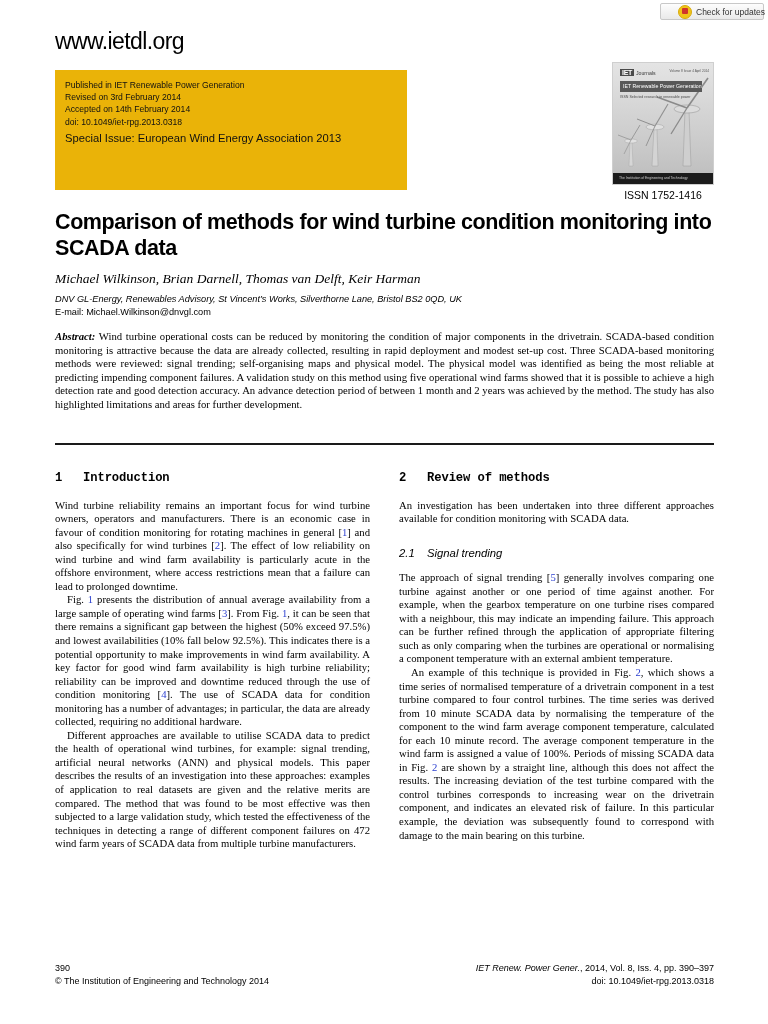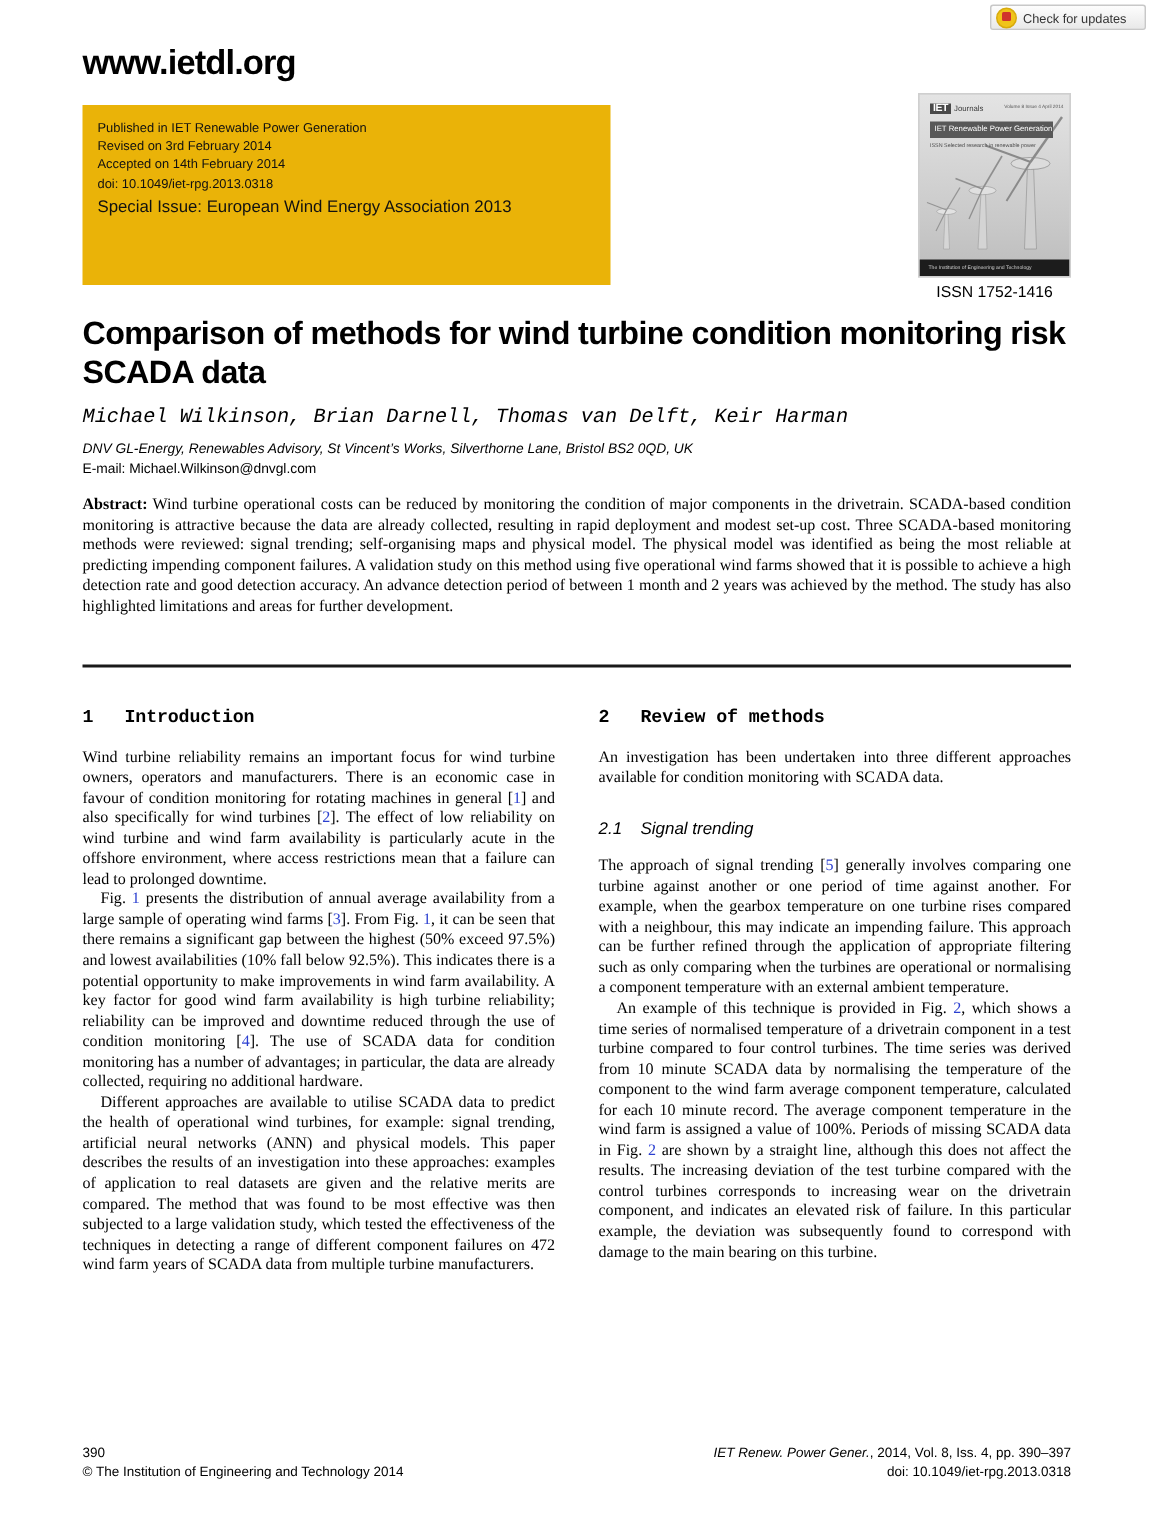--- a/index.html
+++ b/index.html
@@ -28,21 +28,21 @@
     position: absolute;
     right: 4px;
     top: 3px;
     width: 104px;
     height: 17px;
     background: linear-gradient(#fdfdfd, #e9e9e9);
     border: 1px solid #c8c8c8;
     border-radius: 2px;
     display: flex;
     align-items: center;
-    padding-left: 3px;
+    padding-left: 17px;
     box-sizing: border-box;
   }
   .crossmark .cm-logo {
     width: 12px; height: 12px;
     border-radius: 50%;
     background: #f0c419;
     border: 1px solid #d8ab0d;
     position: relative;
     flex: 0 0 auto;
   }
@@ -61,21 +61,21 @@
     margin-left: 4px;
     white-space: nowrap;
   }
 
   
   .masthead {
     position: absolute;
     left: 55px;
     top: 28px;
     font-family: "Liberation Sans", sans-serif;
-    font-weight: bold;
+    font-weight: normal;
     font-size: 23px;
     letter-spacing: -0.6px;
     color: #000;
   }
 
   
   .infobox {
     position: absolute;
     left: 55px;
     top: 70px;
@@ -213,21 +213,21 @@
     font-size: 21.5px;
     line-height: 25.5px;
     letter-spacing: -0.4px;
     color: #000;
   }
   .authors {
     position: absolute;
     left: 55px;
     top: 270px;
     width: 660px;
-    font-family: Liberation Mono, monospace;
+    font-family: Liberation Serif, serif;
     font-style: italic;
     font-size: 13.5px;
     line-height: 17px;
     color: #000;
   }
   .affiliation {
     position: absolute;
     left: 55px;
     top: 293px;
     width: 680px;
@@ -252,21 +252,21 @@
   .abstract {
     position: absolute;
     left: 55px;
     top: 330px;
     width: 659px;
     font-size: 10.7px;
     line-height: 13.6px;
     text-align: justify;
     color: #000;
   }
-  .abstract b { font-weight: bold; }
+  .abstract b { font-weight: bold; font-style: italic; }
 
   .rule {
     position: absolute;
     left: 55px;
     width: 659px;
     height: 1.6px;
     background: #1a1a1a;
     top: 443px;
   }
 
@@ -384,21 +384,21 @@
         <span class="iet-word">Journals</span>
       </div>
       <div class="corner-tag">Volume 8 Issue 4 April 2014</div>
       <div class="title-band">IET Renewable Power Generation</div>
       <div class="sub-band">ISSN Selected research in renewable power</div>
       <div class="foot-band">The Institution of Engineering and Technology</div>
     </div>
     <div class="issn">ISSN 1752-1416</div>
   </div>
 
-  <div class="art-title">Comparison of methods for wind turbine condition monitoring risk SCADA data</div>
+  <div class="art-title">Comparison of methods for wind turbine condition monitoring into SCADA data</div>
   <div class="authors">Michael Wilkinson, Brian Darnell, Thomas van Delft, Keir Harman</div>
   <div class="affiliation">DNV GL-Energy, Renewables Advisory, St Vincent’s Works, Silverthorne Lane, Bristol BS2 0QD, UK</div>
   <div class="email">E-mail: Michael.Wilkinson@dnvgl.com</div>
 
   <div class="abstract">
     <b>Abstract:</b><span> Wind turbine operational costs can be reduced by monitoring the condition of major components in the drivetrain. SCADA-based condition monitoring is attractive because the data are already collected, resulting in rapid deployment and modest set-up cost. Three SCADA-based monitoring methods were reviewed: signal trending; self-organising maps and physical model. The physical model was identified as being the most reliable at predicting impending component failures. A validation study on this method using five operational wind farms showed that it is possible to achieve a high detection rate and good detection accuracy. An advance detection period of between 1 month and 2 years was achieved by the method. The study has also highlighted limitations and areas for further development.</span>
   </div>
 
   <div class="rule"></div>
 

